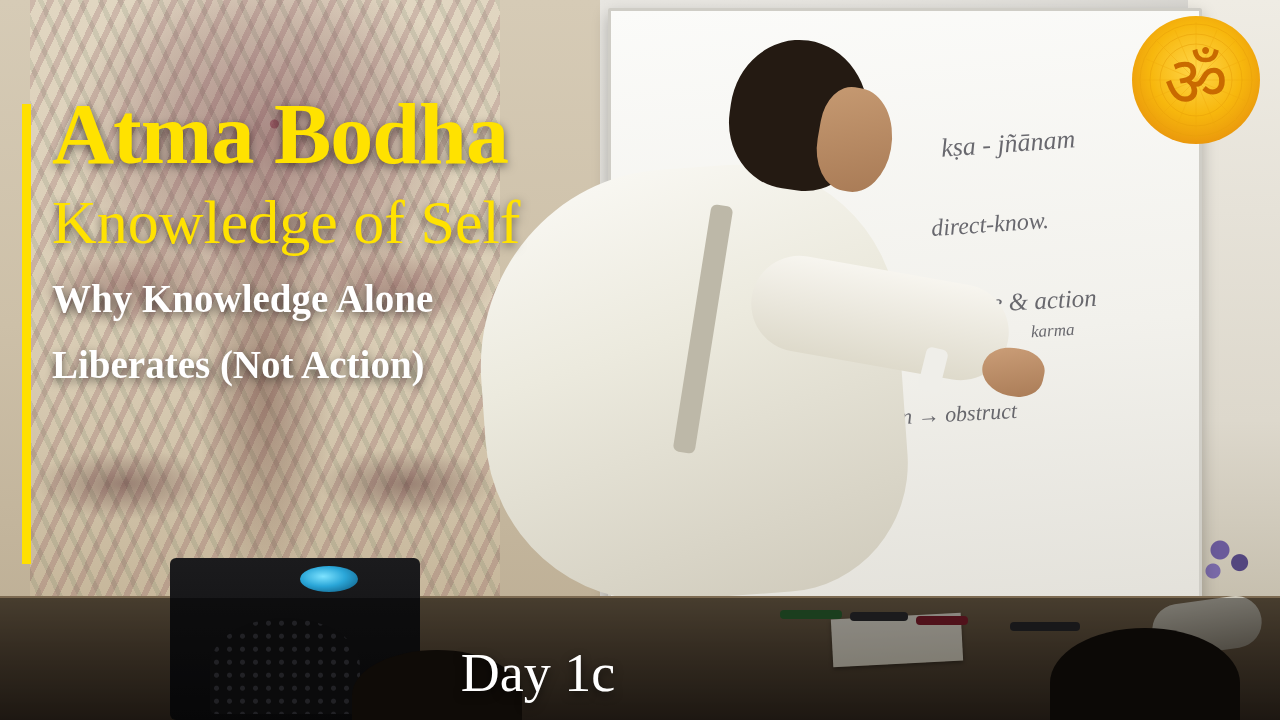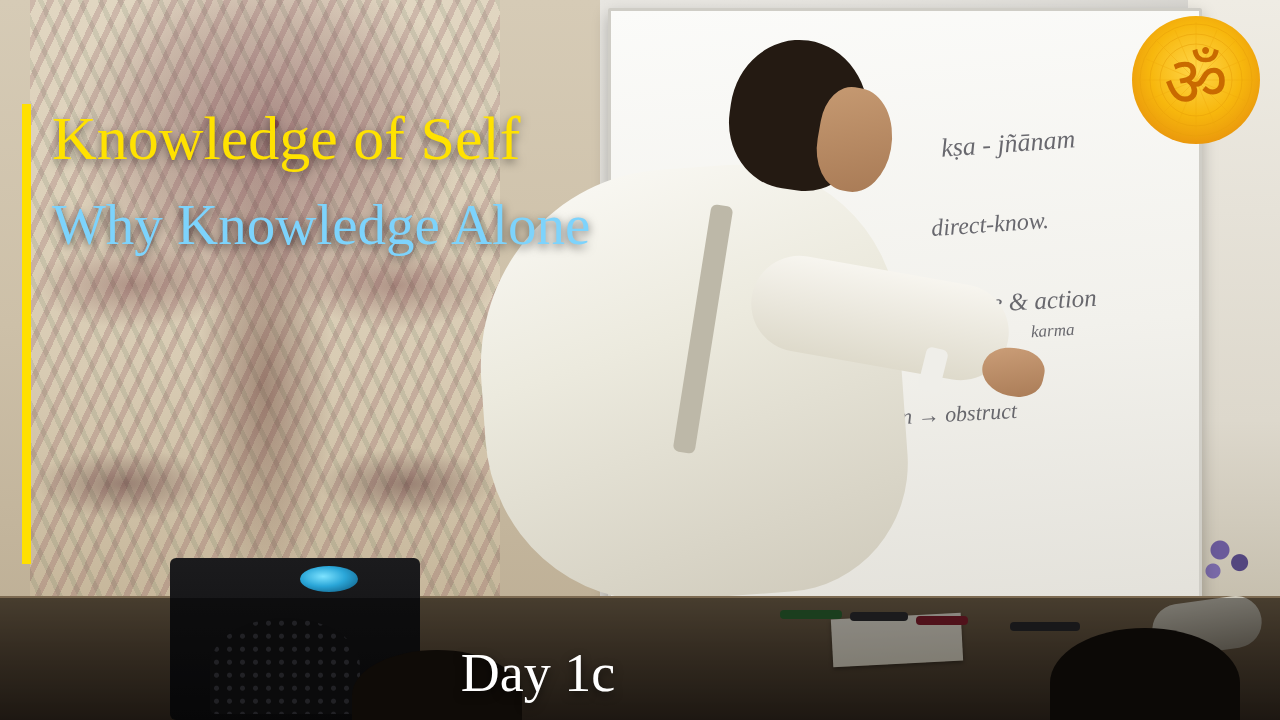--- a/index.html
+++ b/index.html
@@ -258,26 +258,27 @@
   .title-sub {
     color: #ffe200;
     font-size: 62px;
     line-height: 1.05;
     font-weight: normal;
     font-family: "Liberation Serif", serif;
     text-shadow: 0 3px 10px rgba(0,0,0,0.55);
     margin: 14px 0 0 0;
   }
   .desc {
-    color: #7dd3fc;
-    font-size: 57px;
+    color: #ffffff;
+    font-size: 39px;
     line-height: 1.12;
     font-family: "Liberation Serif", serif;
     text-shadow: 0 3px 10px rgba(0,0,0,0.6);
     margin: 22px 0 0 0;
+    font-weight: bold;
   }
   .day-label {
     position: absolute;
     left: 0; bottom: 16px;
     width: 1076px;
     text-align: center;
     color: #ffffff;
     font-size: 54px;
     font-family: "Liberation Serif", serif;
     text-shadow: 0 3px 10px rgba(0,0,0,0.6);
@@ -338,22 +339,24 @@
     <div class="mic"></div>
     <div class="head-fg"></div>
     <div class="head-fg2"></div>
   </div>
 
   <div class="bottom-band"></div>
 
   <div class="accent-bar"></div>
 
   <div class="title-block">
+    <h1 class="title-main">Atma Bodha</h1>
     <h2 class="title-sub">Knowledge of Self</h2>
     <p class="desc">Why Knowledge Alone</p>
+    <p class="desc">Liberates (Not Action)</p>
   </div>
 
   <div class="day-label">Day 1c</div>
 
   <div class="om-badge">
     <svg width="132" height="132" viewBox="0 0 132 132" aria-hidden="true">
       <defs>
         <radialGradient id="gold" cx="50%" cy="42%" r="62%">
           <stop offset="0%" stop-color="#ffd64a"></stop>
           <stop offset="58%" stop-color="#f7b70d"></stop>

